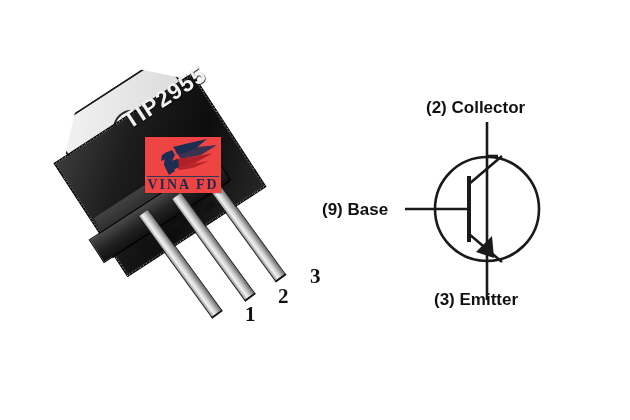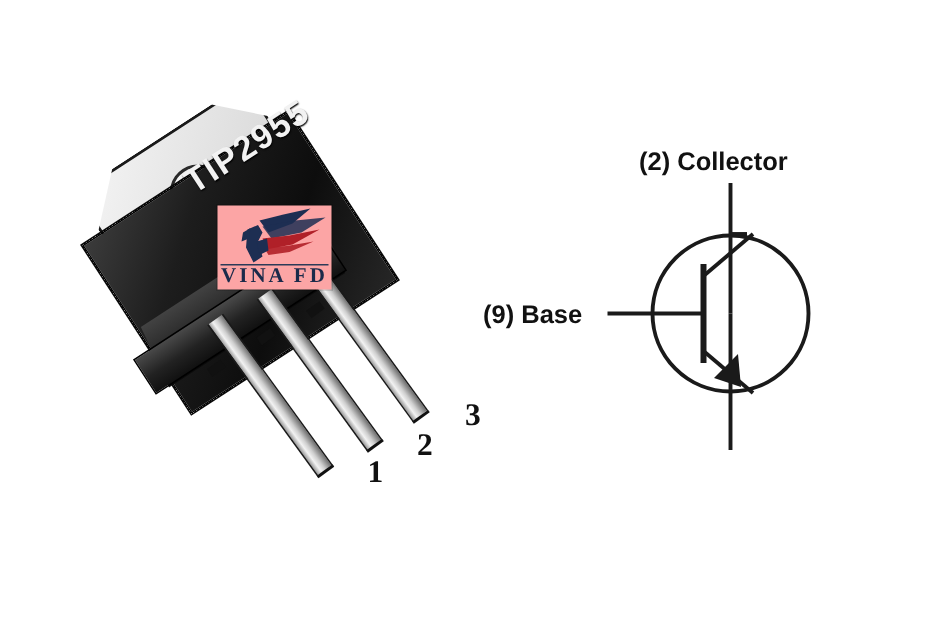--- a/index.html
+++ b/index.html
@@ -111,21 +111,21 @@
     position: absolute;
     font-family: "Liberation Serif", serif;
     font-size: 21px;
     font-weight: 700;
     color: #111;
   }
 
   
   .logo-box {
     position: absolute;
-    background: #fca5a5;
+    background: #ef4444;
     overflow: hidden;
   }
   .logo-box.photo {
     left: 145px; top: 137px;
     width: 76px; height: 56px;
     box-shadow: 0 0 0 1px rgba(0,0,0,.12);
   }
   .logo-svg { display: block; width: 100%; height: 100%; }
   .logo-word {
     position: absolute;
@@ -232,16 +232,17 @@
       <line x1="139" y1="180" x2="172" y2="152" stroke="#1a1a1a" stroke-width="2.6"></line>
       <line x1="168" y1="152" x2="157" y2="152" stroke="#1a1a1a" stroke-width="2.6"></line>
 
       <line x1="139" y1="230" x2="172" y2="258" stroke="#1a1a1a" stroke-width="2.6"></line>
 
       <polygon points="164,254 146,248 162,232" fill="#1a1a1a"></polygon>
     </svg>
 
     <span class="label" id="label-collector">(2) Collector</span>
     <span class="label" id="label-base">(9) Base</span>
+    <span class="label" id="label-emitter">(3) Emitter</span>
 
   </div>
 
 </div>
 
 </body></html>

